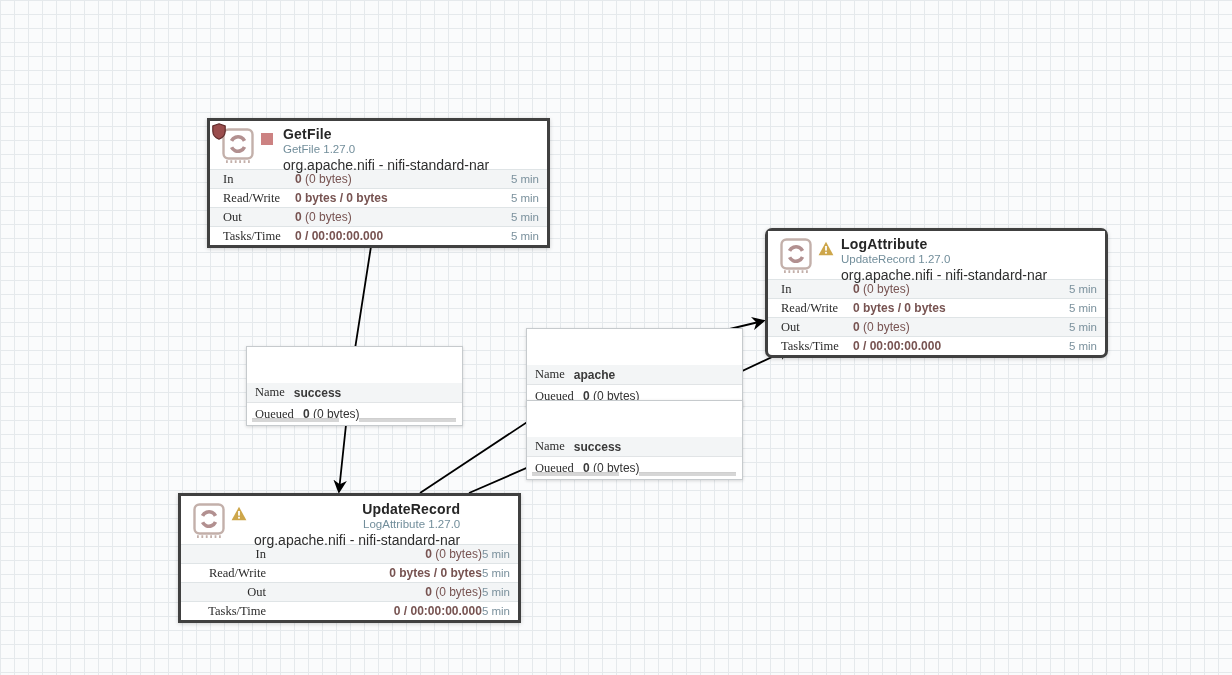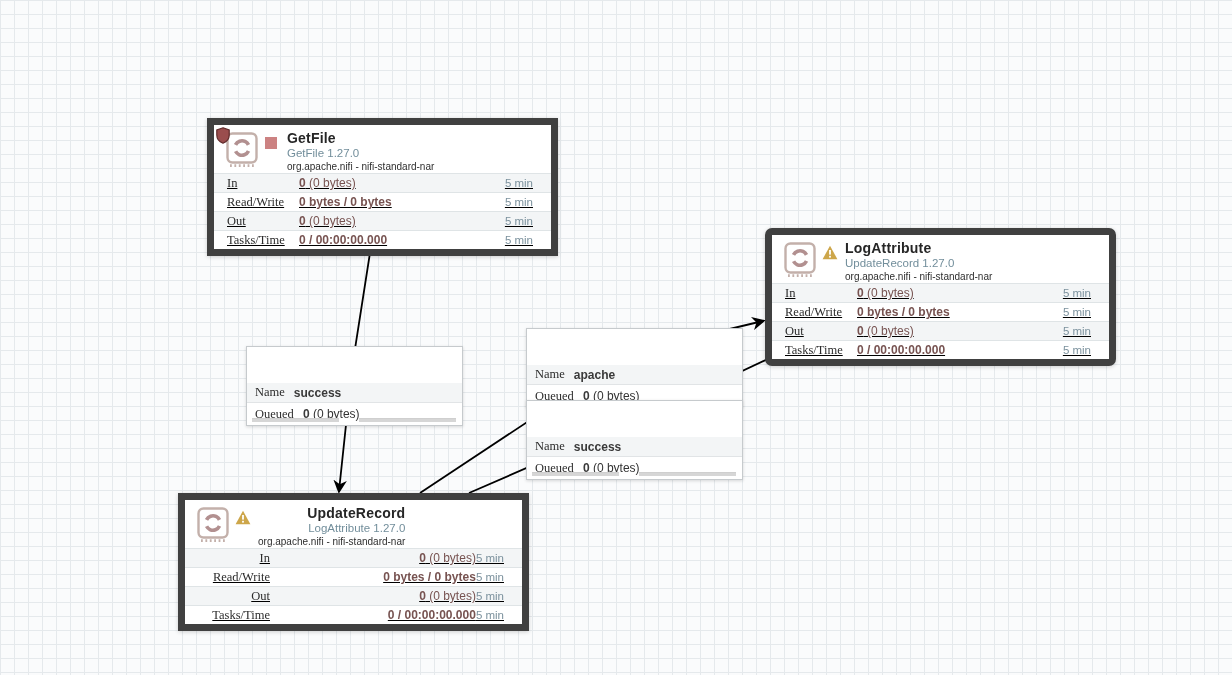--- a/index.html
+++ b/index.html
@@ -11,42 +11,41 @@
       linear-gradient(to right, #e5e9ec 1px, transparent 1px),
       linear-gradient(to bottom, #e5e9ec 1px, transparent 1px);
     background-size:14px 14px;
   }
   #conn-svg{position:absolute;left:0;top:0;z-index:1;}
   .conn-line{fill:none;stroke:#000;stroke-width:1.8px;}
 
   
   .processor{
     position:absolute;width:337px;background:#fff;
-    border:7px solid #404040;box-shadow:0 1px 4px rgba(0,0,0,.18);
+    border:3px solid #404040;box-shadow:0 1px 4px rgba(0,0,0,.18);
     z-index:3;
-    text-decoration:underline;
   }
   .proc-header{position:relative;height:48px;background:#fff;}
   .proc-icon{position:absolute;left:10px;top:6px;width:36px;height:38px;}
   .shield{position:absolute;left:2px;top:2px;width:14px;height:17px;}
   .run-status{position:absolute;left:51px;top:12px;}
   .stopped-square{display:block;width:12px;height:12px;background:#cc8282;}
   .warn-wrap{position:absolute;left:50px;top:10px;width:16px;height:15px;}
   .proc-text{position:absolute;left:73px;top:5px;white-space:nowrap;}
   .proc-title{font-size:14px;font-weight:600;color:#262626;letter-spacing:.2px;}
   .proc-version{font-size:11.5px;color:#728e9b;margin-top:1px;}
-  .proc-bundle{font-size:10px;color:#2e2e2e;margin-top:2px;}
+  .proc-bundle{font-size:14px;color:#2e2e2e;margin-top:2px;}
   .stats{width:100%;}
   .stat-row{height:18px;display:flex;align-items:center;border-top:1px solid #dfe4e6;}
   .stat-row.alt{background:#f3f5f6;}
   .stat-label{width:72px;padding-left:13px;font-family:"Liberation Serif", serif;
               font-size:12.5px;color:#2b2b2b;white-space:nowrap;flex:none;}
   .stat-value{flex:1;font-size:12px;color:#775351;white-space:nowrap;}
   .stat-value b{font-weight:bold;}
-  .stat-window{flex:none;padding-right:18px;font-size:11.5px;color:#7b919d;}
+  .stat-window{flex:none;padding-right:8px;font-size:11.5px;color:#7b919d;}
 
   
   .conn-label{
     position:absolute;width:215px;background:#fff;
     border:1px solid #c6cacd;box-shadow:0 1px 3px rgba(0,0,0,.15);
     z-index:2;
   }
   .conn-row1{height:19px;background:#f3f5f6;border-bottom:1px solid #e1e4e6;
              display:flex;align-items:center;margin-top:36px;}
   .conn-row2{height:22px;display:flex;align-items:center;position:relative;}

